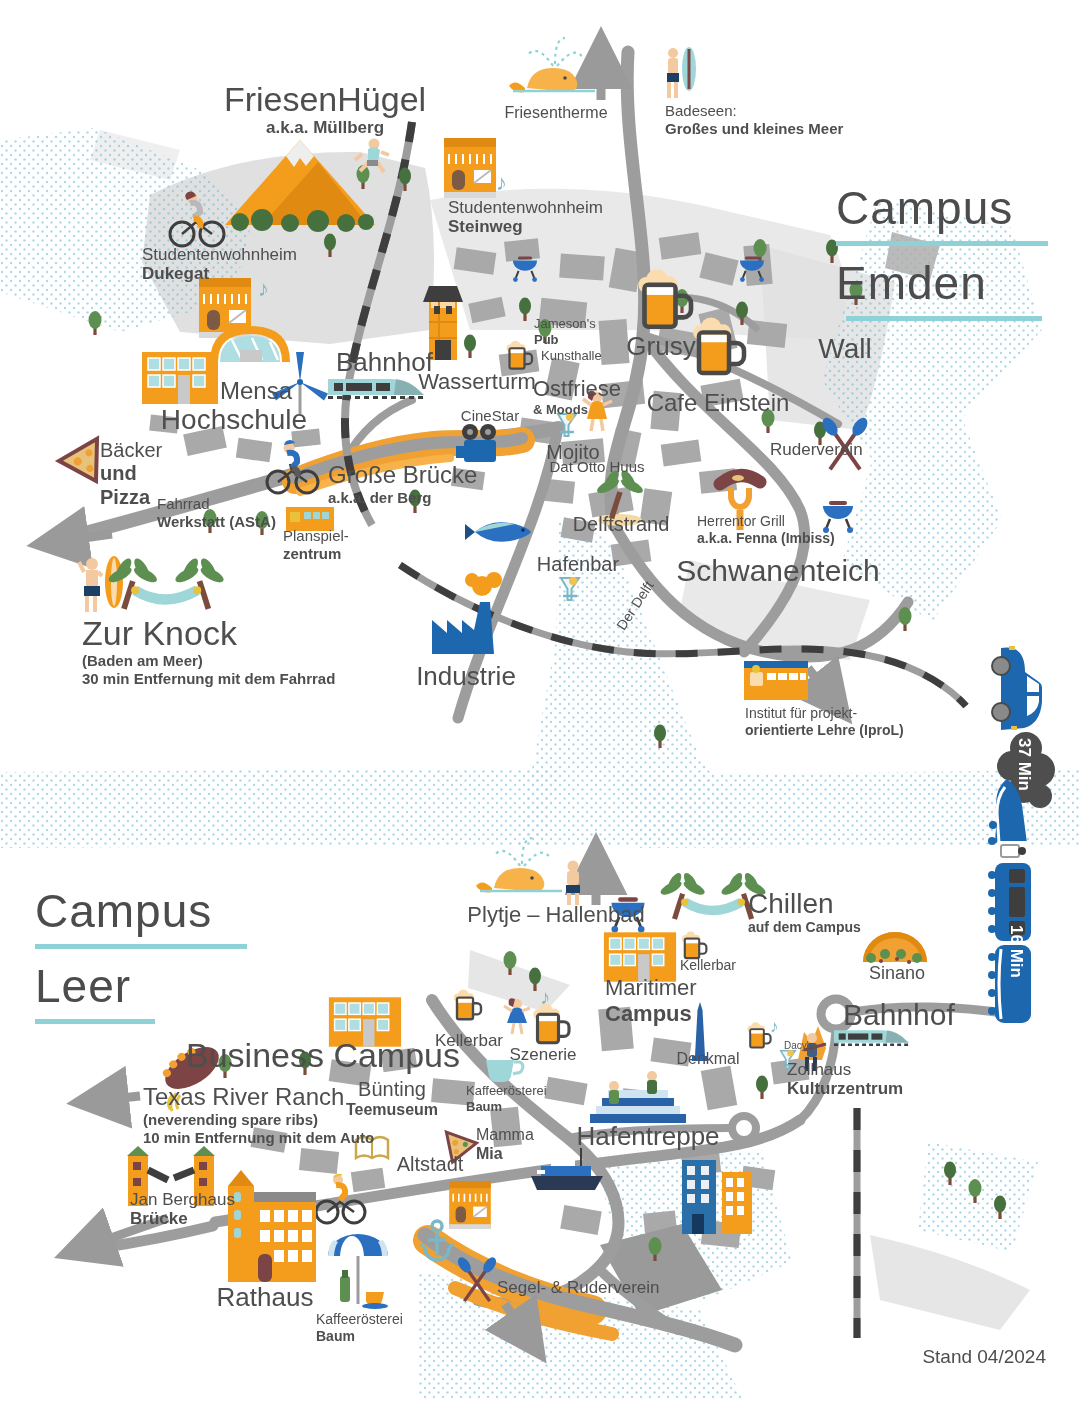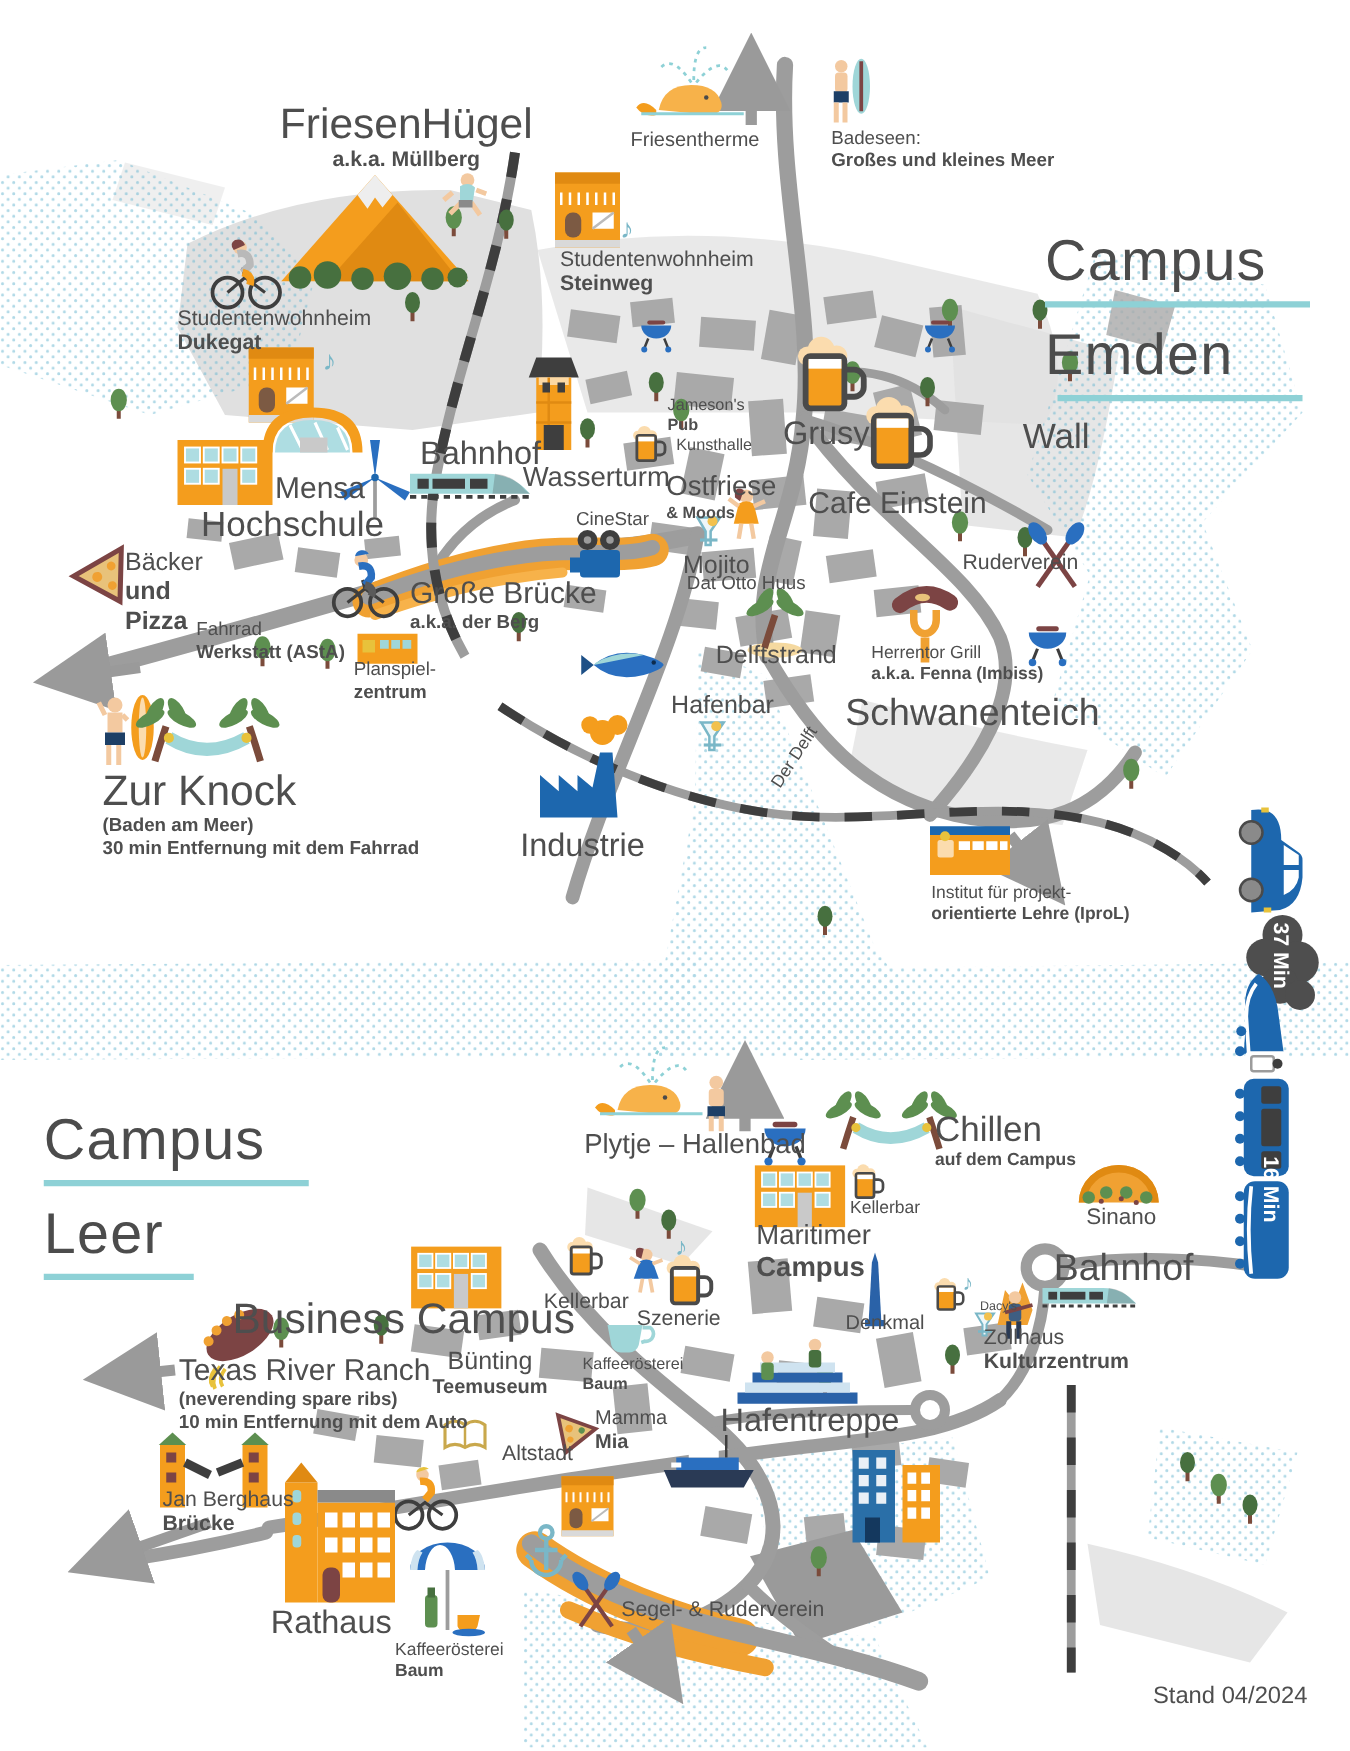--- a/index.html
+++ b/index.html
@@ -776,21 +776,21 @@
       <div class="lbl " style="left: 466px; top: 1084px;"><div style="font-size: 13px;">Kaffeerösterei</div><div class="s" style="font-size: 13px;">Baum</div></div>
       <div class="lbl center" style="left: 392px; top: 1078px;"><div style="font-size: 20px;">Bünting</div><div class="s" style="font-size: 16px;">Teemuseum</div></div>
       <div class="lbl " style="left: 143px; top: 1084px;"><div style="font-size: 24px;">Texas River Ranch</div><div class="s" style="font-size: 15px;">(neverending spare ribs)</div><div class="s" style="font-size: 15px;">10 min Entfernung mit dem Auto</div></div>
       <div class="lbl center" style="left: 708px; top: 1050px;"><div style="font-size: 16px;">Denkmal</div></div>
       <div class="lbl " style="left: 784px; top: 1040px;"><div style="font-size: 10px;">Dacy's</div></div>
       <div class="lbl " style="left: 787px; top: 1060px;"><div style="font-size: 17px;">Zollhaus</div><div class="s" style="font-size: 17px;">Kulturzentrum</div></div>
       <div class="lbl center" style="left: 648px; top: 1122px;"><div style="font-size: 26px;">Hafentreppe</div></div>
       <div class="lbl " style="left: 130px; top: 1190px;"><div style="font-size: 17px;">Jan Berghaus</div><div class="s" style="font-size: 17px;">Brücke</div></div>
       <div class="lbl center" style="left: 265px; top: 1283px;"><div style="font-size: 26px;">Rathaus</div></div>
       <div class="lbl " style="left: 476px; top: 1126px;"><div style="font-size: 16px;">Mamma</div><div class="s" style="font-size: 16px;">Mia</div></div>
-      <div class="lbl center" style="left: 430px; top: 1153px;"><div style="font-size: 17px;">Altstadt</div></div>
+      <div class="lbl center" style="left: 430px; top: 1153px;"><div style="font-size: 20px;">Altstadt</div></div>
       <div class="lbl " style="left: 316px; top: 1312px;"><div style="font-size: 14px;">Kaffeerösterei</div><div class="s" style="font-size: 14px;">Baum</div></div>
       <div class="lbl " style="left: 497px; top: 1278px;"><div style="font-size: 17px;">Segel- &amp; Ruderverein</div></div>
     </div>
 
 <div class="title" style="left:836px;top:185px;">
   <div>Campus</div>
   <div class="ul" style="width:212px"></div>
   <div style="margin-top:14px">Emden</div>
   <div class="ul" style="width:196px;margin-left:10px"></div>
 </div>

